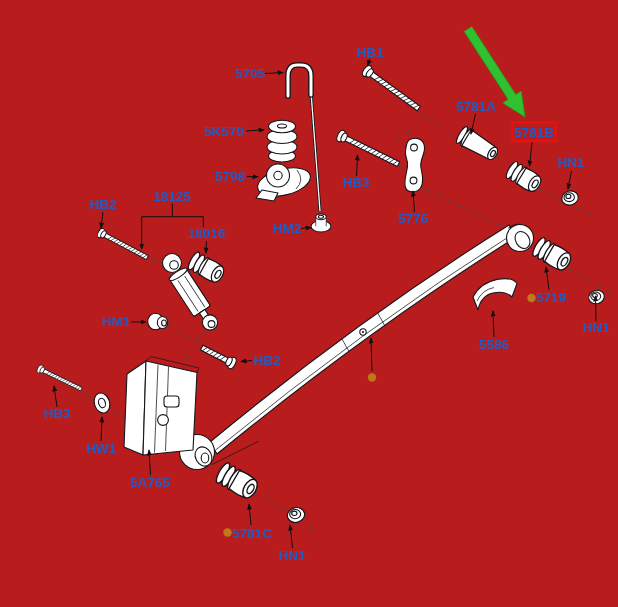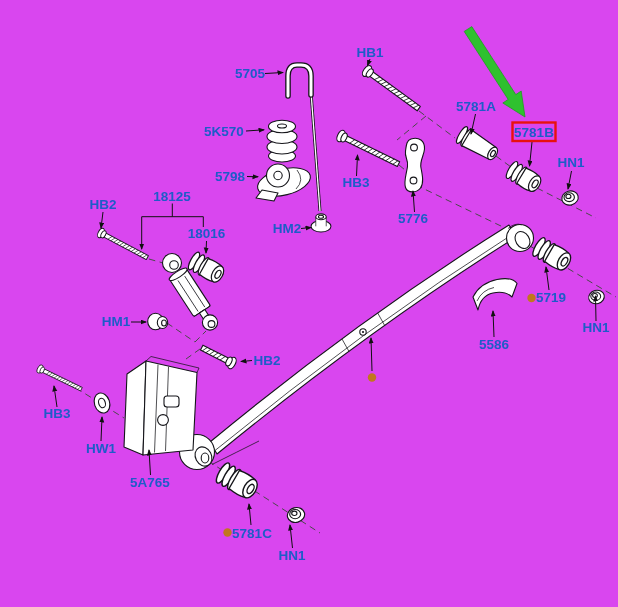--- a/index.html
+++ b/index.html
@@ -1,16 +1,16 @@
 <!DOCTYPE html>
 <html><head>
 <meta charset="utf-8">
 <style>
   html,body { margin:0; padding:0; background:#ffffff; }
-  .stage { position:relative; width:618px; height:607px; background:#d946ef; overflow:hidden; }
+  .stage { position:relative; width:618px; height:607px; background:#b91c1c; overflow:hidden; }
   svg { display:block; }
   .part   { fill:#ffffff; stroke:#15151a; stroke-width:1.1; stroke-linejoin:round; }
   .thin   { fill:none; stroke:#15151a; stroke-width:0.75; }
   .tube   { fill:none; stroke:#15151a; stroke-width:5.6; stroke-linecap:round; }
   .tubein { fill:none; stroke:#ffffff; stroke-width:3; stroke-linecap:round; }
   .rod    { fill:none; stroke:#15151a; stroke-width:3; }
   .rodin  { fill:none; stroke:#ffffff; stroke-width:1.3; }
   .leader { fill:none; stroke:#101010; stroke-width:1; }
   .dash   { fill:none; stroke:#4a4a4a; stroke-width:1; stroke-dasharray:6.5 4.5; }
   .lbl    { font-family:"Liberation Sans", sans-serif; font-weight:bold; font-size:13.5px;

